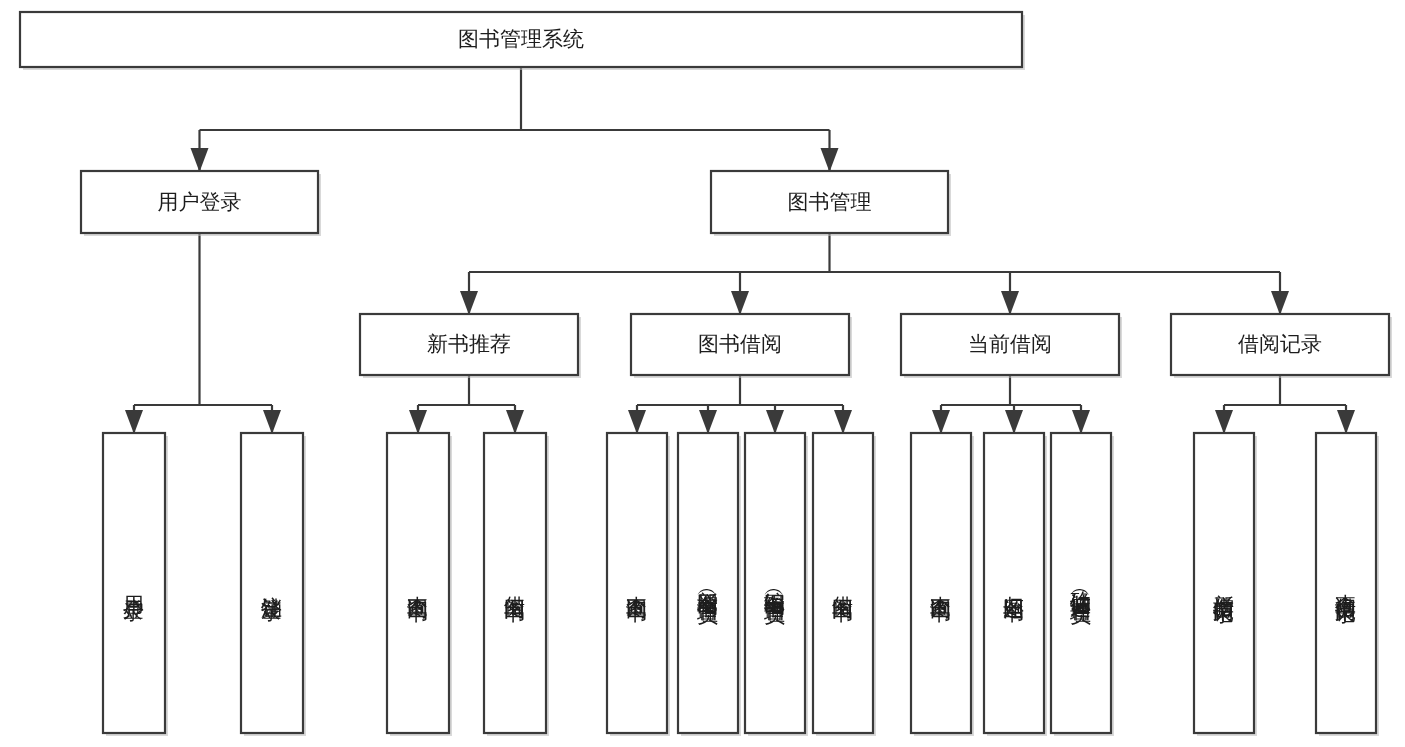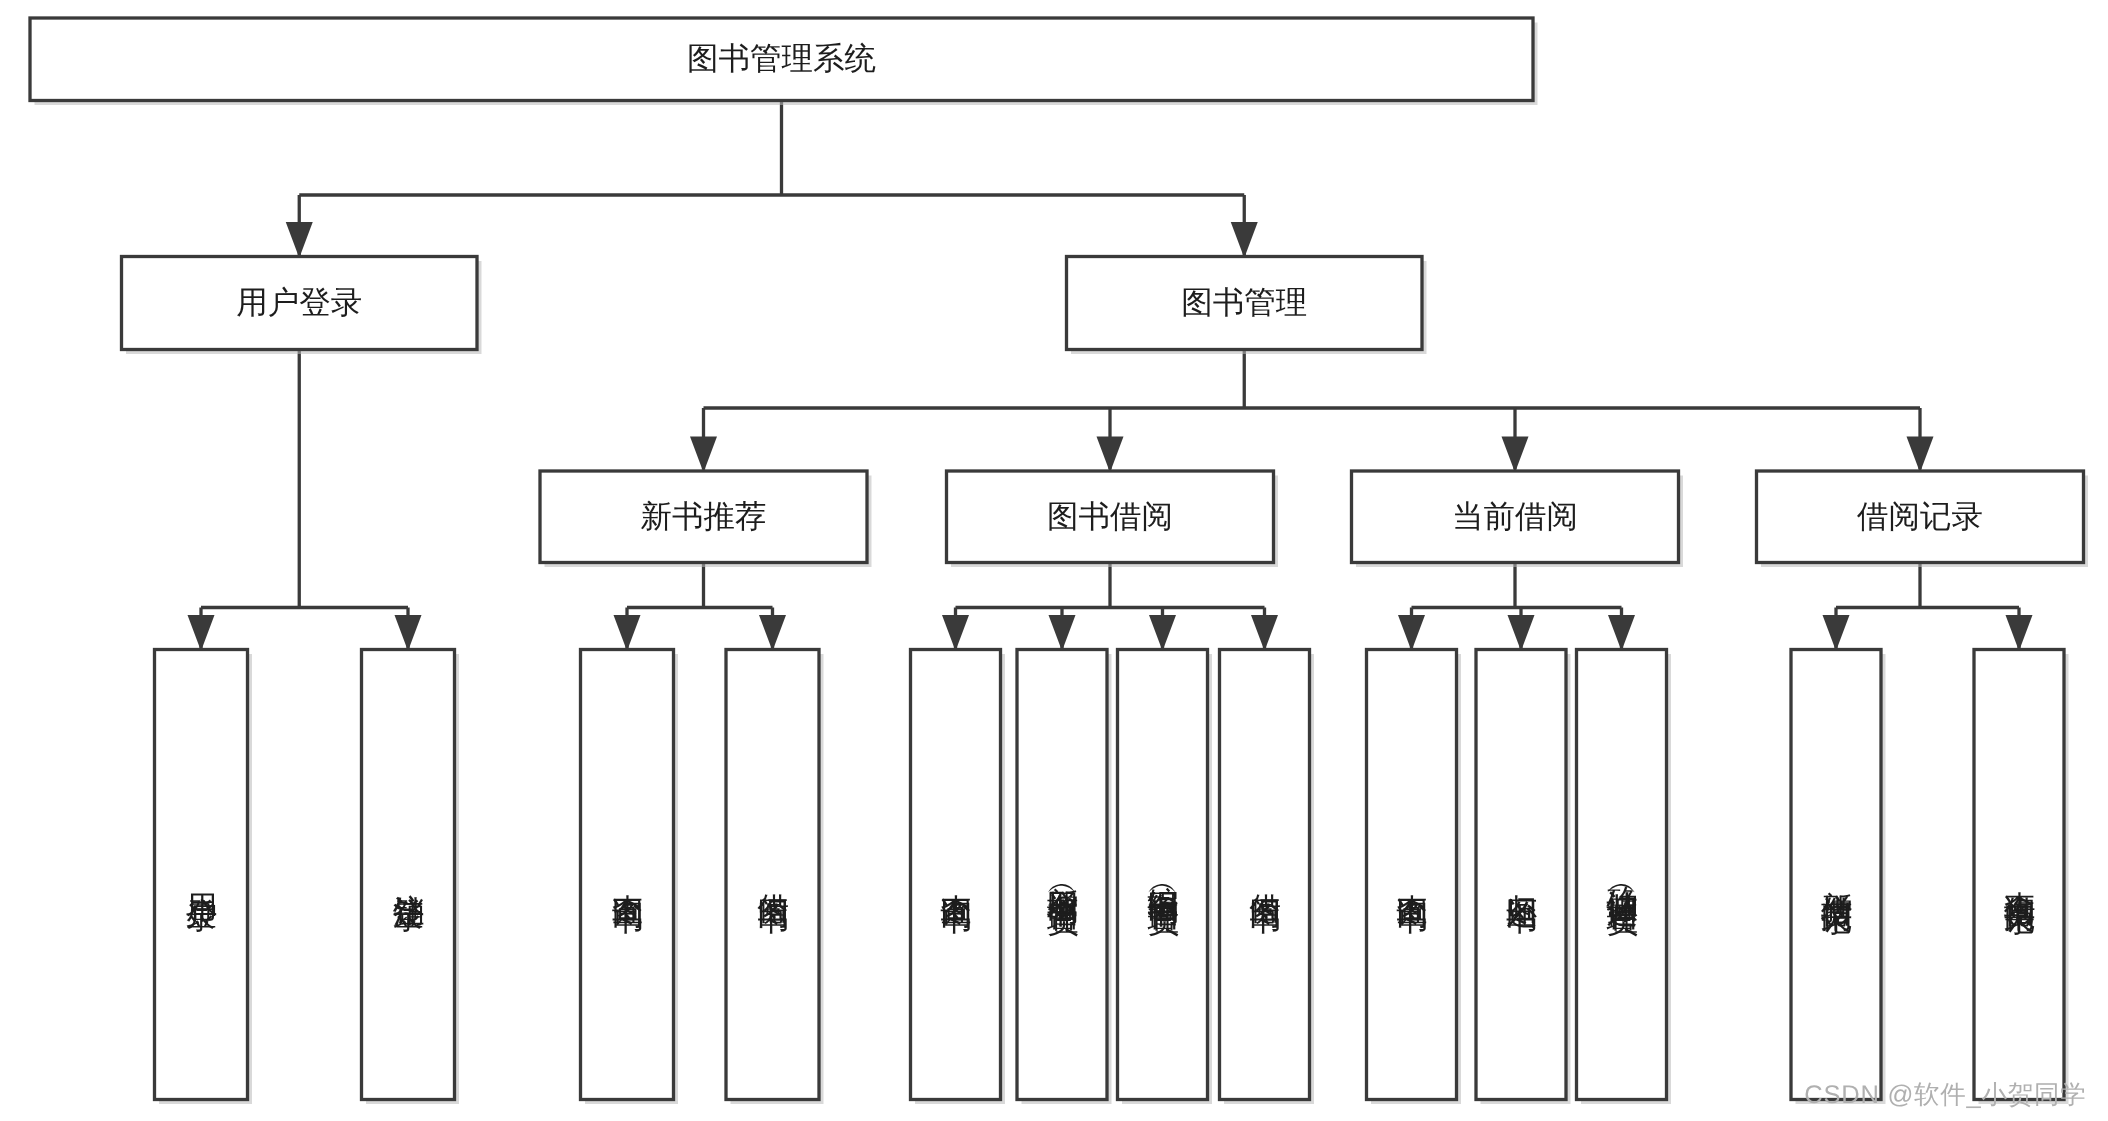--- a/index.html
+++ b/index.html
@@ -270,15 +270,14 @@
         <span class="vert-text">确认归还（管理员）</span>
       </div>
       <div class="vert-text-wrap" style="left: 1194px; top: 433px; width: 60px; height: 300px;">
         <span class="vert-text">新增借阅记录</span>
       </div>
       <div class="vert-text-wrap" style="left: 1316px; top: 433px; width: 60px; height: 300px;">
         <span class="vert-text">查询借阅记录</span>
       </div>
     </div>
 
-  <div class="watermark">CSDN @软件_小贺同学</div>
 
 </div>
 
 </body></html>

